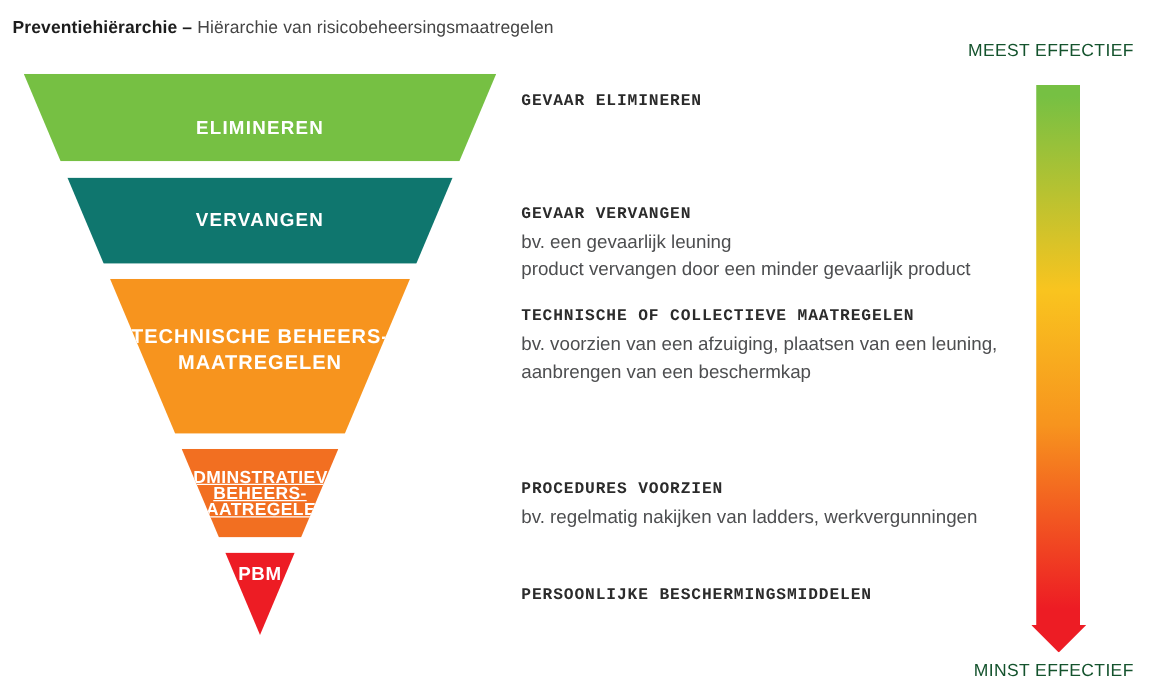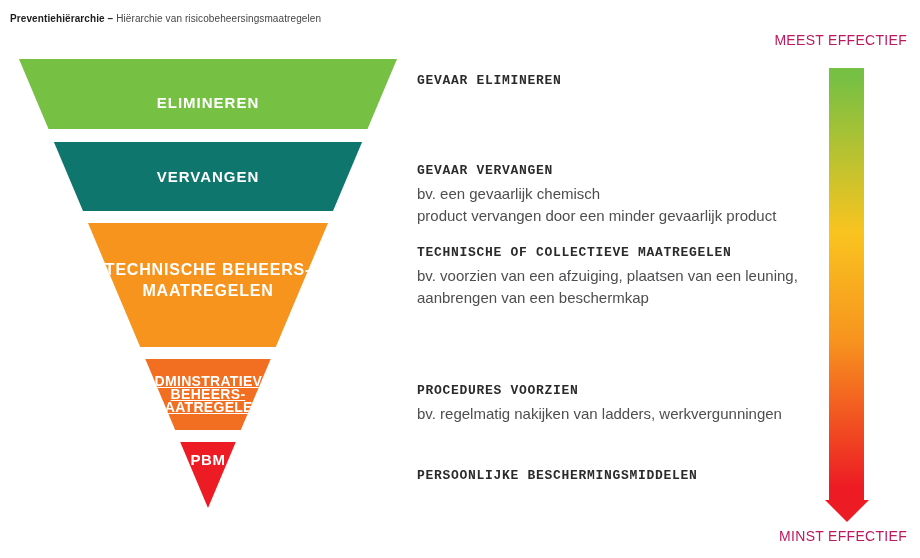--- a/index.html
+++ b/index.html
@@ -8,21 +8,21 @@
     position: relative;
     background: #ffffff;
     font-family: "Liberation Sans", sans-serif;
     overflow: hidden;
   }
 
   
   .title {
     position: absolute;
     left: 10px; top: 13px;
-    font-size: 10px;
+    font-size: 14px;
     color: #454545;
     letter-spacing: 0.1px;
   }
   .title .title-bold { font-weight: bold; color: #1d1d1d; }
 
   
   .pyramid {
     position: absolute;
     left: 19px; top: 59px;
     width: 378px; height: 449px;
@@ -75,21 +75,21 @@
   .desc-2 { top: 163px; }
   .desc-3 { top: 245px; }
   .desc-4 { top: 383px; }
   .desc-5 { top: 468px; }
 
   
   .scale-label {
     position: absolute;
     right: 13px;
     font-size: 14px;
-    color: #be185d;
+    color: #14532d;
     letter-spacing: 0.3px;
   }
   .scale-label-top { top: 32px; }
   .scale-label-bottom { top: 528px; }
   .gradient-bar {
     position: absolute;
     left: 829px; top: 68px;
     width: 35px; height: 432px;
   }
   .gradient-head {
@@ -126,21 +126,21 @@
   <div class="level level-5" style="background: rgb(237, 28, 36);">
     <span class="level-label">PBM</span>
   </div>
 </div>
 
 <div class="desc desc-1">
   <div class="desc-heading">GEVAAR ELIMINEREN</div>
 </div>
 <div class="desc desc-2">
   <div class="desc-heading">GEVAAR VERVANGEN</div>
-  <div class="desc-body">bv. een gevaarlijk chemisch
+  <div class="desc-body">bv. een gevaarlijk leuning
 product vervangen door een minder gevaarlijk product</div>
 </div>
 <div class="desc desc-3">
   <div class="desc-heading">TECHNISCHE OF COLLECTIEVE MAATREGELEN</div>
   <div class="desc-body">bv. voorzien van een afzuiging, plaatsen van een leuning,
 aanbrengen van een beschermkap</div>
 </div>
 <div class="desc desc-4">
   <div class="desc-heading">PROCEDURES VOORZIEN</div>
   <div class="desc-body">bv. regelmatig nakijken van ladders, werkvergunningen</div>

